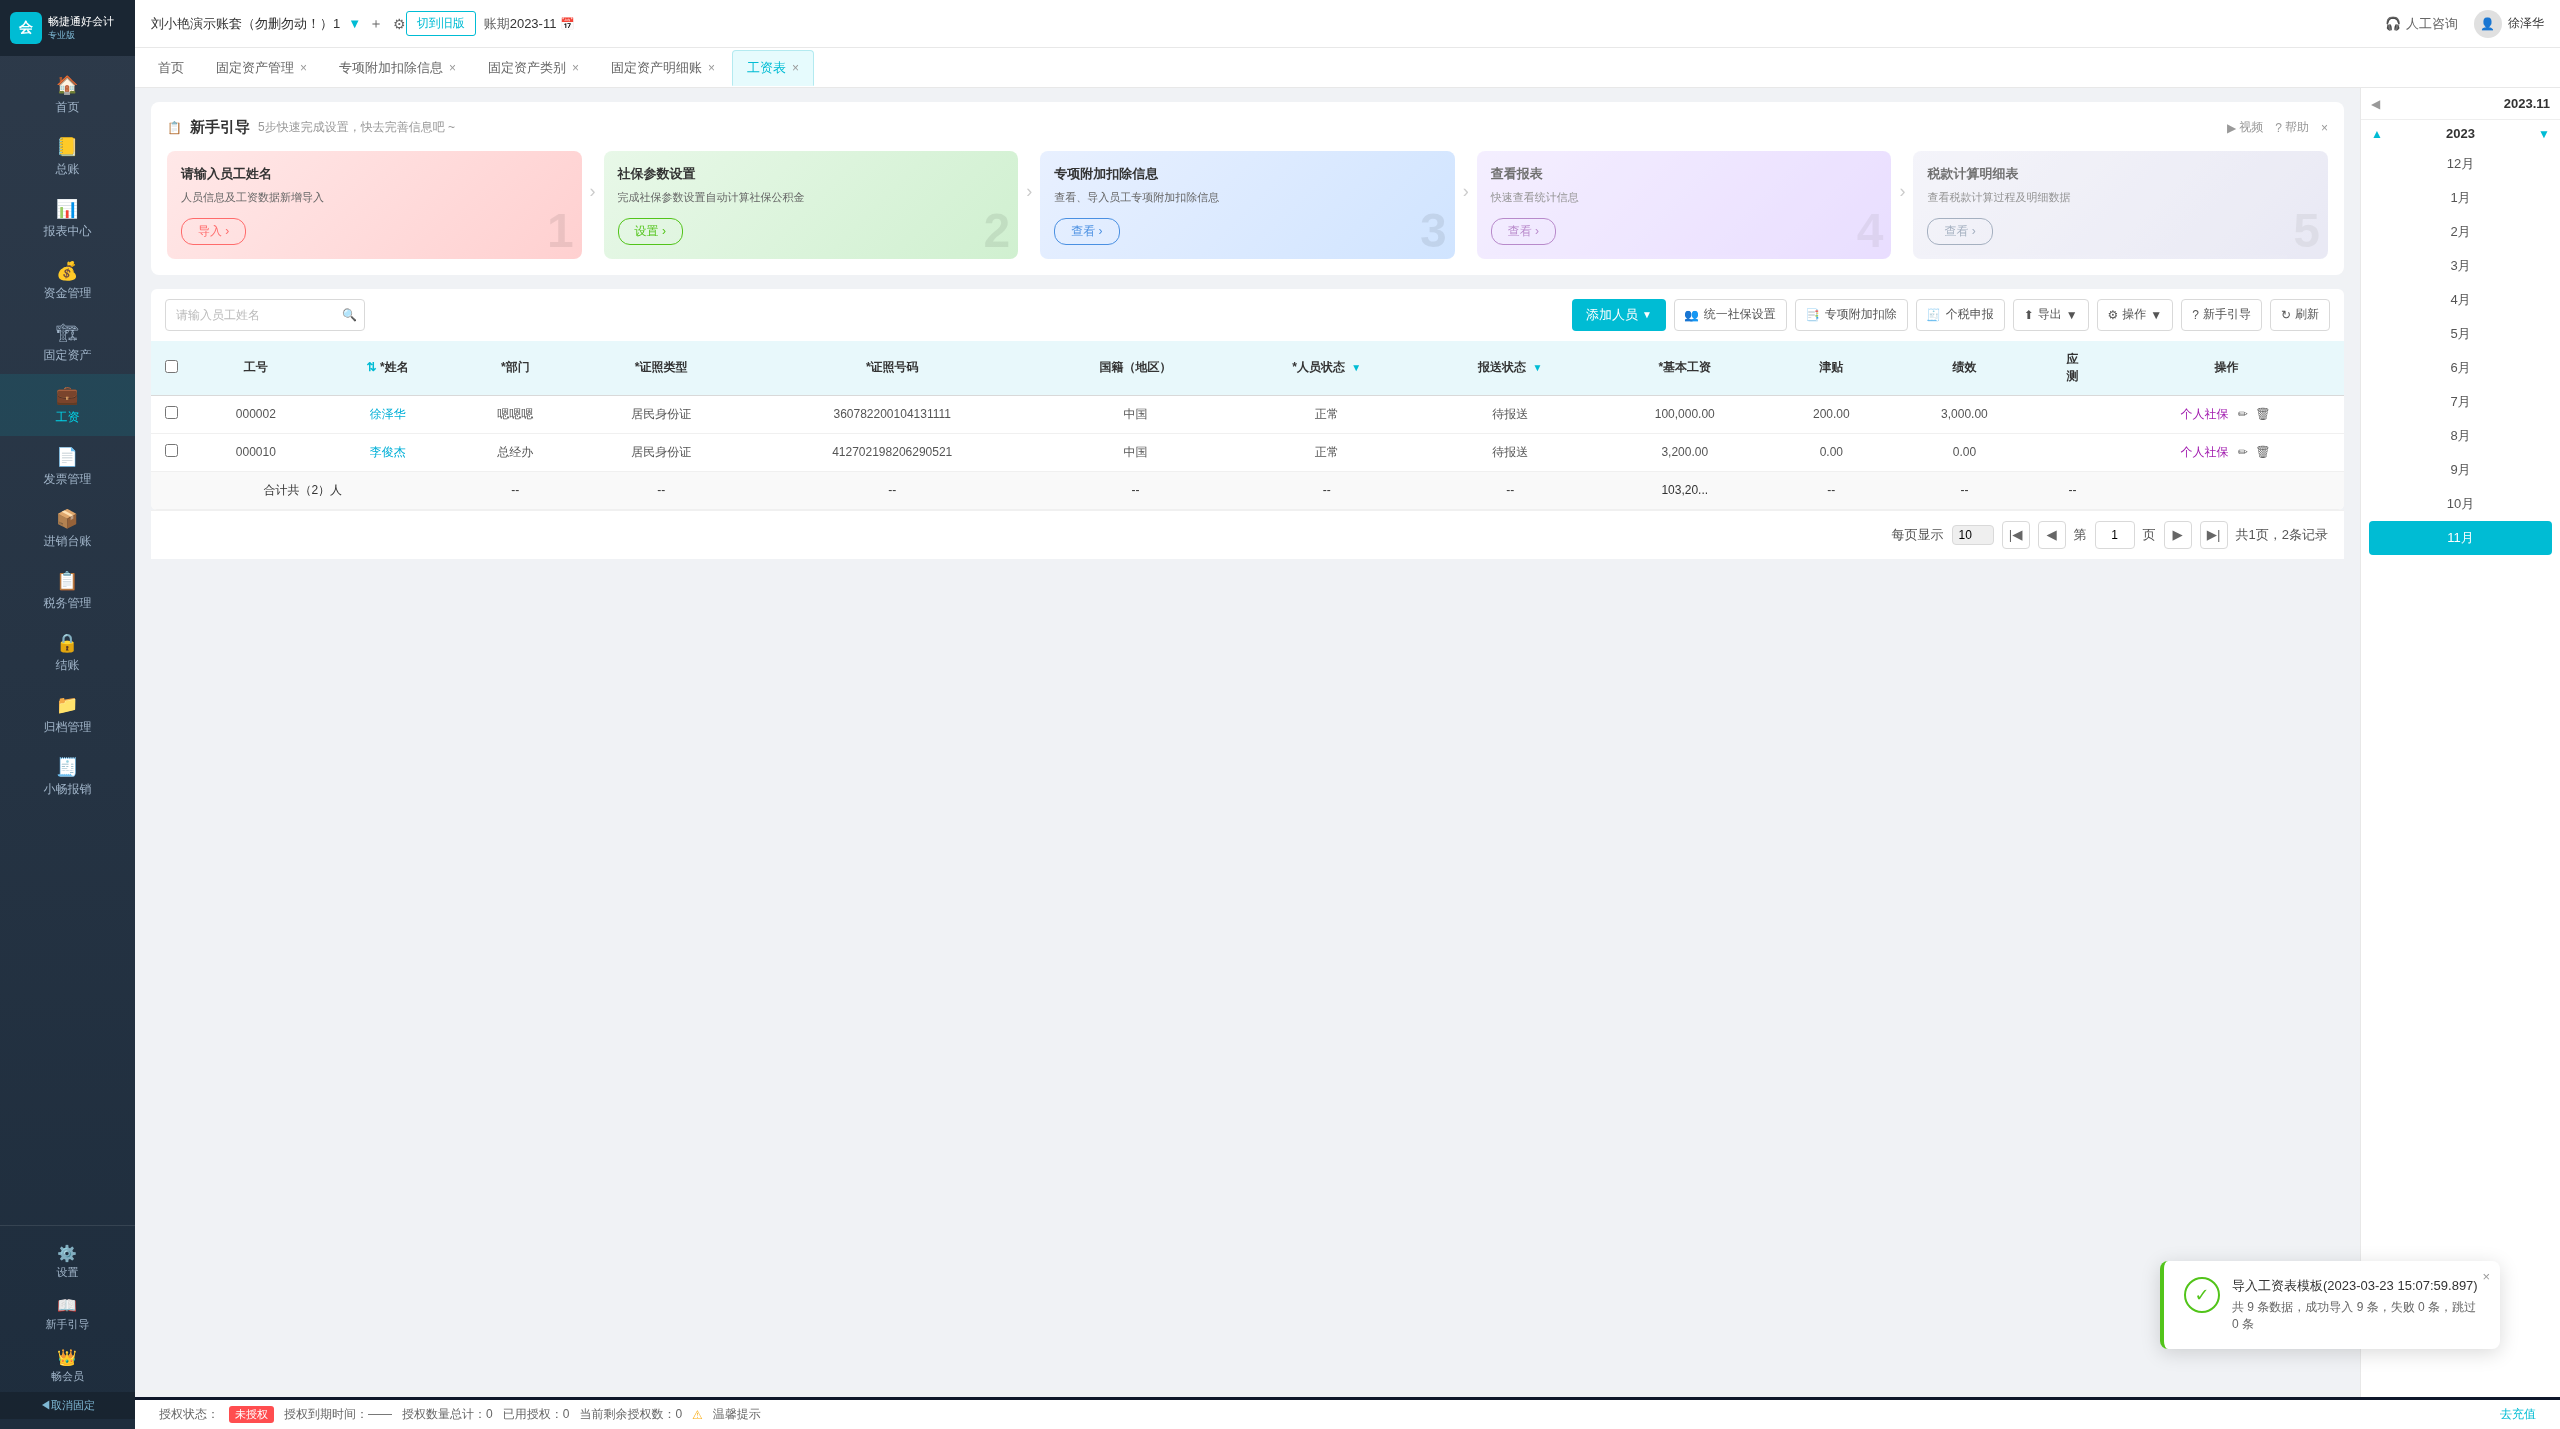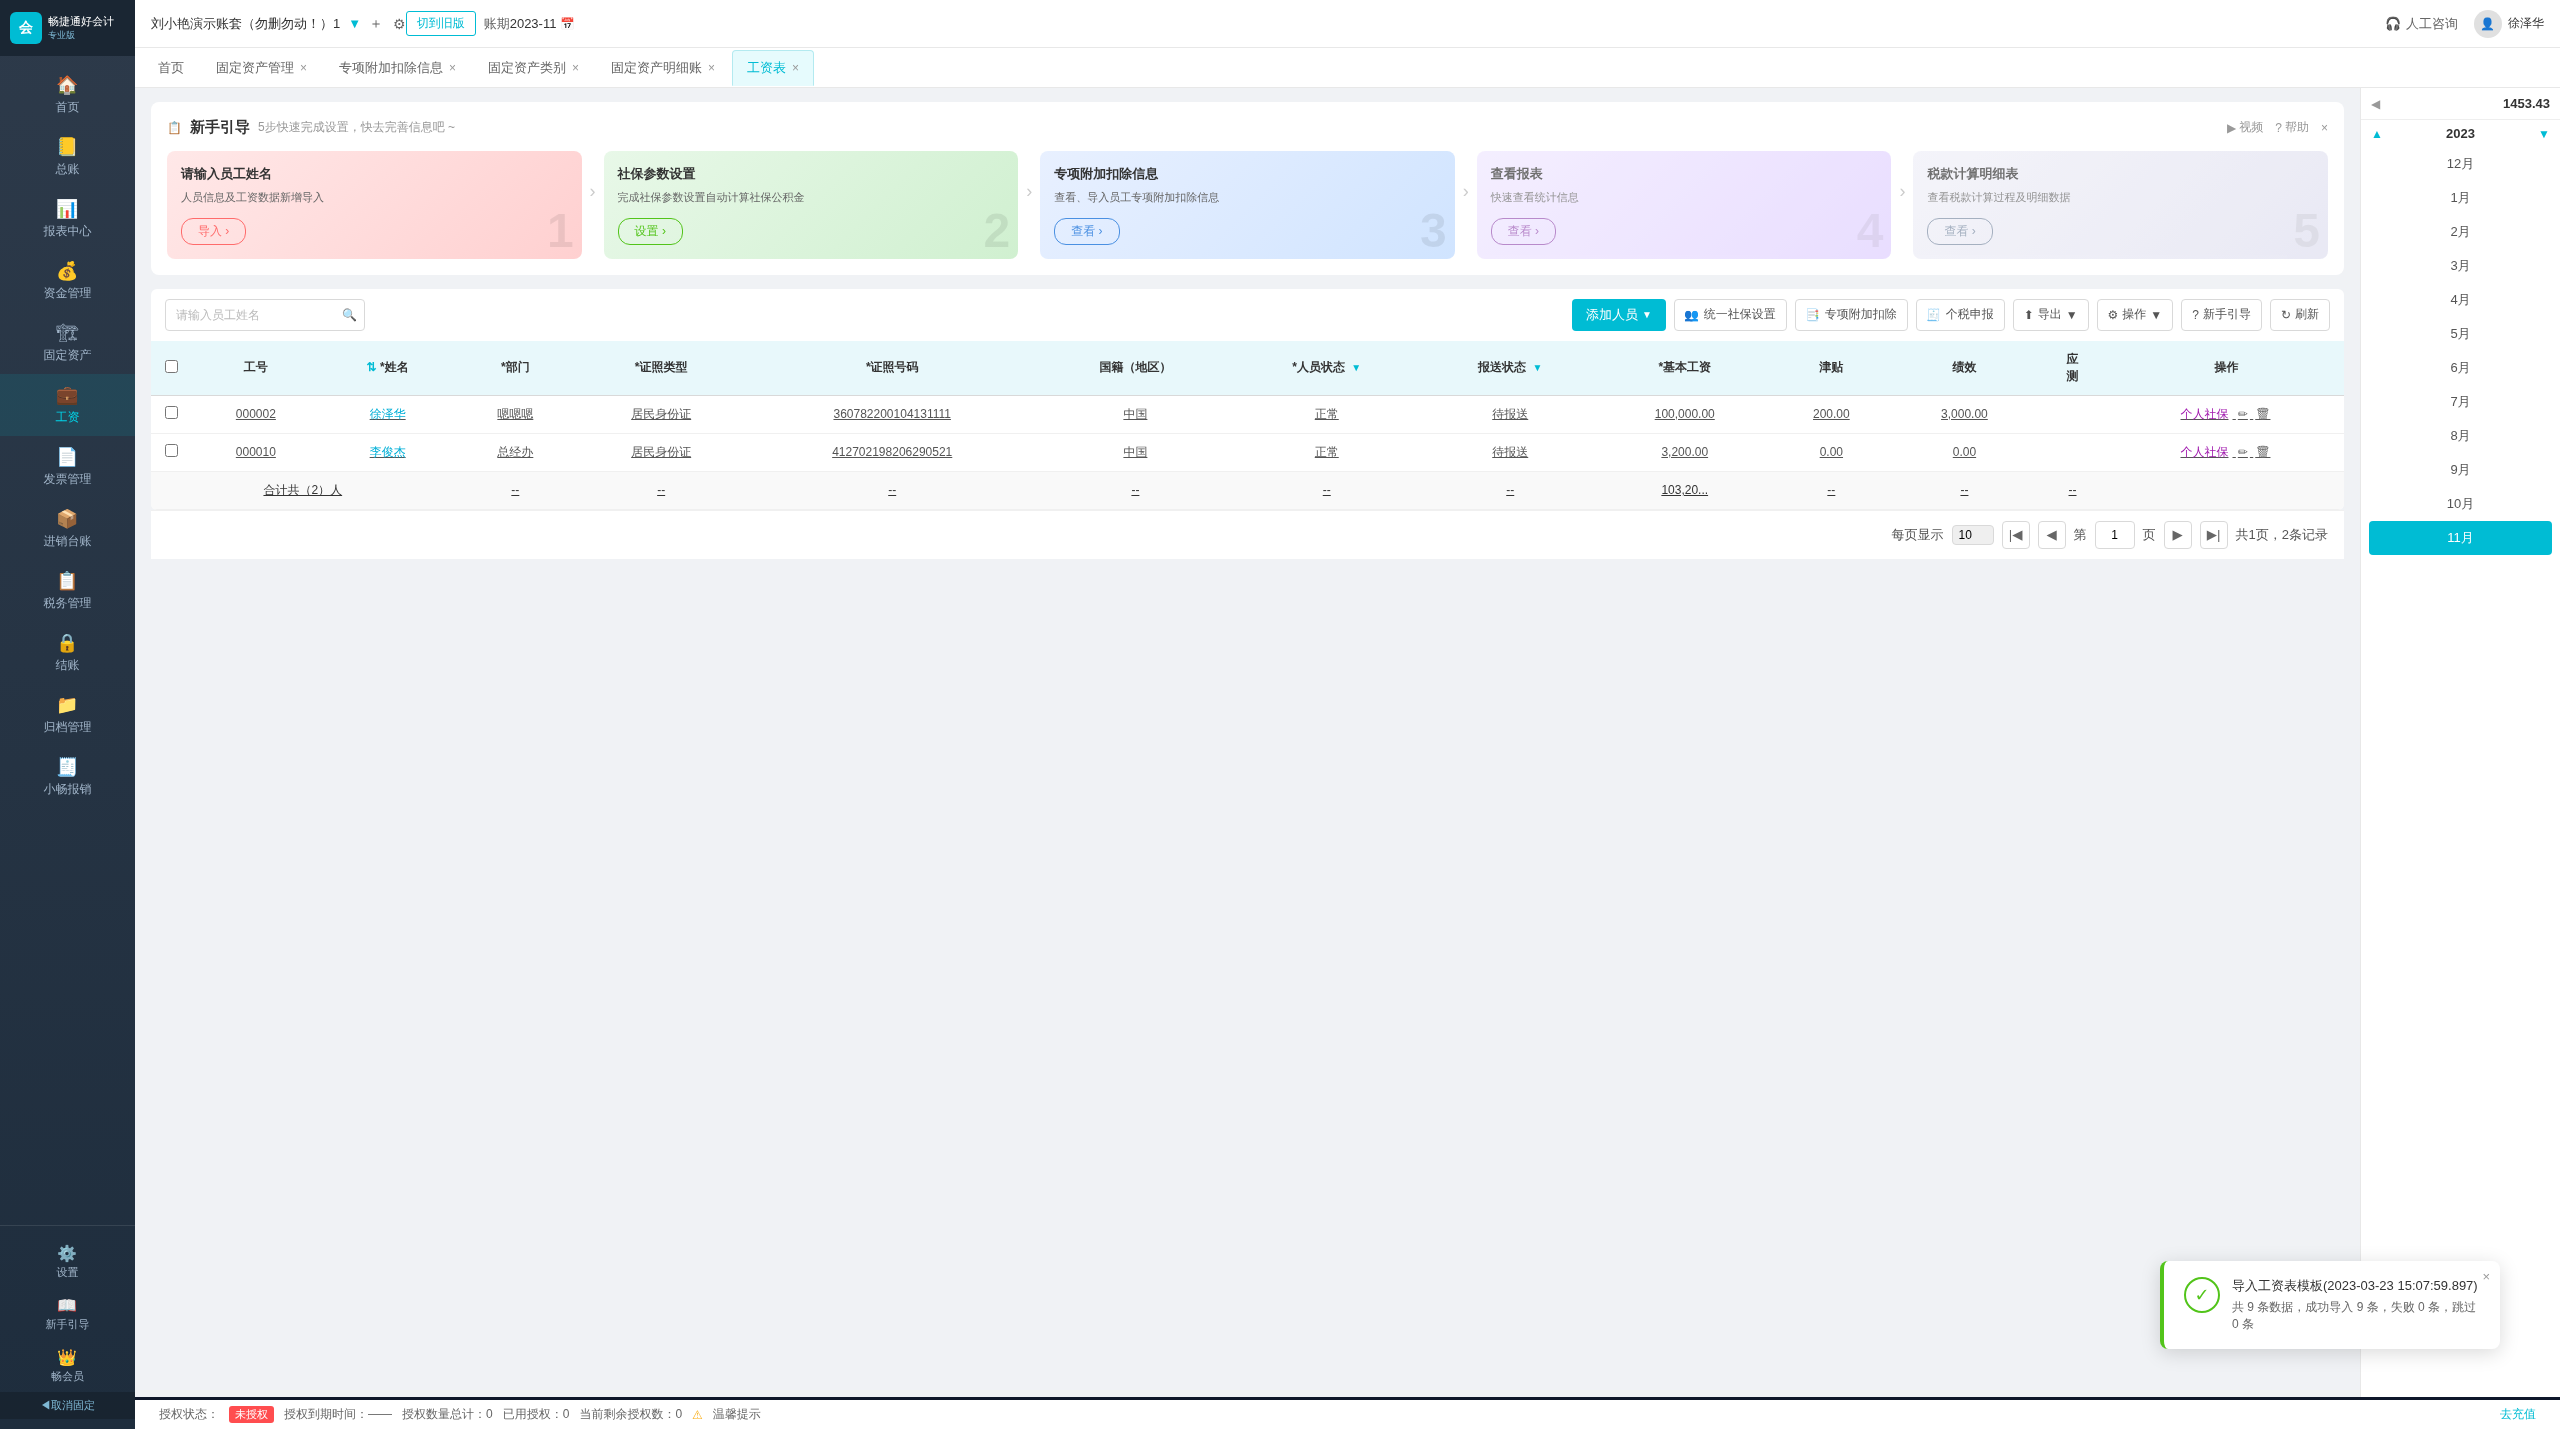--- a/index.html
+++ b/index.html
@@ -413,21 +413,20 @@
     }
     thead th.sortable { cursor: pointer; }
     tbody tr {
       border-bottom: 1px solid #f0f0f0;
     }
     tbody td {
       padding: 10px 12px;
       text-align: center;
       color: #555;
       white-space: nowrap;
-      text-decoration: underline;
     }
     .name-link { color: #00afd7; cursor: pointer; }
     .checkbox-cell { width: 40px; }
     .filter-icon { color: #00bcd4; font-size: 10px; margin-left: 3px; }
     .op-link { color: #a21caf; cursor: pointer; font-size: 12px; margin-right: 4px; }
     .op-icon { color: #666; cursor: pointer; margin: 0 2px; }
 
     
     .table-footer-row td {
       background: #f9f9f9;
@@ -906,21 +905,21 @@
         <button class="page-nav-btn">▶</button>
         <button class="page-nav-btn">▶|</button>
         <span>共1页，2条记录</span>
       </div>
 
     </div>
 
     <div class="calendar-side">
       <div style="display:flex;align-items:center;justify-content:space-between;padding:8px 10px;border-bottom:1px solid #eee;">
         <span style="color:#999;cursor:pointer">◀</span>
-        <span style="font-size:13px;font-weight:600;color:#333;">1453.43</span>
+        <span style="font-size:13px;font-weight:600;color:#333;">2023.11</span>
       </div>
       <div class="cal-month-list">
         <div style="display:flex;align-items:center;justify-content:space-between;padding:6px 10px;">
           <span style="color:#00bcd4;cursor:pointer">▲</span>
           <span style="font-size:13px;font-weight:600;">2023</span>
           <span style="color:#00bcd4;cursor:pointer">▼</span>
         </div>
         <div class="cal-month-item">12月</div>
         <div class="cal-month-item">1月</div>
         <div class="cal-month-item">2月</div>

